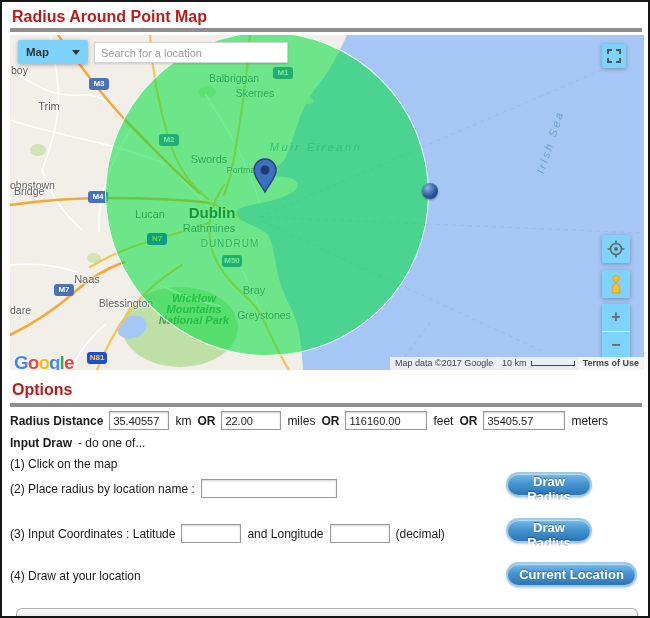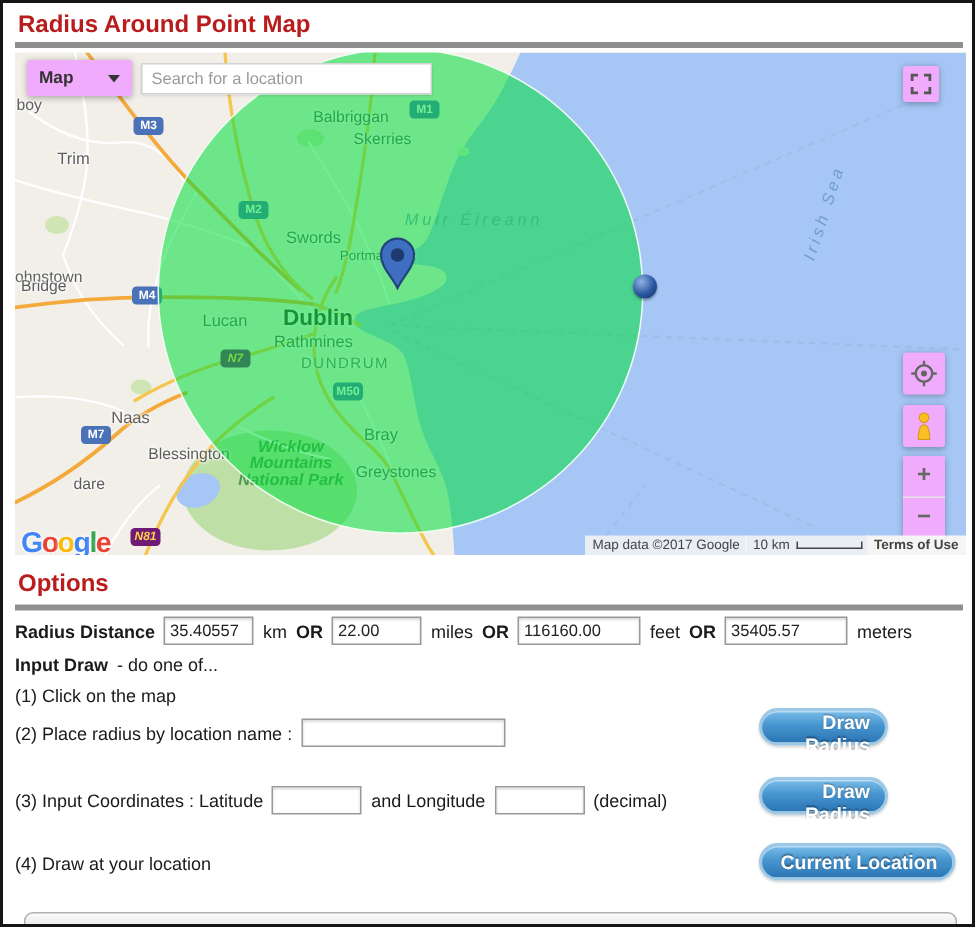--- a/index.html
+++ b/index.html
@@ -18,29 +18,29 @@
   .mlbl.city{font-size:15px;font-weight:bold;color:#383838;}
   .mlbl.med{font-size:11px;}
   .mlbl.small{font-size:9px;}
   .mlbl.tiny{font-size:10px;letter-spacing:1px;color:#747474;}
   .mlbl.park{font-style:italic;color:#4f9a4f;font-size:11px;font-weight:bold;text-shadow:none;}
   .mlbl.water{font-style:italic;color:#6f9fc9;letter-spacing:2.5px;font-size:11px;text-shadow:none;}
   .mlbl.waterrot{transform:translate(-50%,-50%) rotate(-72deg);}
   .mbadge{position:absolute;transform:translate(-50%,-50%);min-width:20px;height:12px;line-height:12px;
           border-radius:3px;font-size:8px;font-weight:bold;text-align:center;padding:0 2px;box-sizing:border-box;}
   .mbadge.m{background:#4a72b8;color:#fff;}
-  .mbadge.n{background:#701a75;color:#ffd24a;font-style:italic;}
+  .mbadge.n{background:#1d4ed8;color:#ffd24a;}
   .radius-circle{position:absolute;border-radius:50%;z-index:3;border:1.5px solid rgba(255,255,255,.9);
                  box-sizing:border-box;}
   .pin{position:absolute;z-index:4;}
   .handle{position:absolute;width:16px;height:16px;border-radius:50%;z-index:4;
           background:radial-gradient(circle at 35% 30%,#8fb4e4,#2b569f 55%,#122f63);
           box-shadow:0 1px 2px rgba(0,0,0,.4);}
   
-  .ctl{position:absolute;background:#f0abfc;box-shadow:0 1px 4px rgba(0,0,0,.3);z-index:5;}
+  .ctl{position:absolute;background:#7dd3fc;box-shadow:0 1px 4px rgba(0,0,0,.3);z-index:5;}
   .maptype{left:8px;top:5px;width:70px;height:24px;border-radius:2px;display:flex;align-items:center;
            justify-content:space-between;padding:0 8px;box-sizing:border-box;font-size:11.5px;font-weight:bold;color:#333;cursor:pointer;}
   .caret{width:0;height:0;border-left:4px solid transparent;border-right:4px solid transparent;border-top:5px solid #333;}
   .searchbox{position:absolute;left:84px;top:7px;width:180px;height:19px;z-index:5;border:1px solid #d2d2d2;
              box-shadow:0 1px 2px rgba(0,0,0,.15);font-family:inherit;font-size:11px;padding:0 6px;color:#333;}
   .searchbox::placeholder{color:#9a9a9a;}
   .sqbtn{display:flex;align-items:center;justify-content:center;border-radius:2px;cursor:pointer;}
   .fullscreen{left:592px;top:9px;width:24px;height:24px;}
   .myloc{left:592px;top:200px;width:28px;height:28px;}
   .pegman{left:592px;top:235px;width:28px;height:28px;}
@@ -56,21 +56,21 @@
   .scalebar{width:44px;height:5px;border:1.5px solid #444;border-top:none;box-sizing:border-box;}
   .attr-terms{right:0;font-weight:bold;background:#f5f5f5;}
 
   
   .row{position:absolute;left:8px;display:flex;align-items:center;gap:6px;font-size:12px;color:#1a1a1a;}
   .tin{height:17px;border:1px solid #999;box-shadow:inset 0 1px 2px rgba(0,0,0,.18);font-size:11px;
        padding:0 3px;font-family:inherit;box-sizing:content-box;color:#222;}
   .pill{position:absolute;height:25px;border-radius:13px;border:2px solid #9dc8e6;color:#fff;font-weight:bold;
         font-size:13px;font-family:inherit;cursor:pointer;text-shadow:0 -1px 1px rgba(0,0,0,.35);
         background:linear-gradient(180deg,#79bde9 0%,#4795cf 45%,#2b76b5 100%);
-        box-shadow:inset 0 1px 0 rgba(255,255,255,.5),0 1px 2px rgba(0,0,0,.2);padding:0 10px;text-align:right;}
+        box-shadow:inset 0 1px 0 rgba(255,255,255,.5),0 1px 2px rgba(0,0,0,.2);padding:0 10px;}
   .botbar{position:absolute;left:14px;top:606px;width:620px;height:14px;border:1px solid #b0b0b0;border-bottom:none;
           border-radius:6px 6px 0 0;background:linear-gradient(#fafafa,#e0e0e0);}
 </style>
 </head>
 <body>
 
 <div class="page">
 
   <div class="sec-title" style="top:6px">Radius Around Point Map</div>
   <div class="rule" style="top:26px"></div>
@@ -132,21 +132,21 @@
     </svg>
 
     <div class="map-labels">
         <span class="mlbl edge" style="left: 1px; top: 35px;">boy</span>
         <span class="mlbl med" style="left: 39px; top: 71px;">Trim</span>
         <span class="mlbl edge" style="left: 0px; top: 150px;">ohnstown</span>
         <span class="mlbl edge" style="left: 4px; top: 156px;">Bridge</span>
         <span class="mlbl med" style="left: 140px; top: 179px;">Lucan</span>
         <span class="mlbl med" style="left: 77px; top: 244px;">Naas</span>
         <span class="mlbl " style="left: 116px; top: 268px;">Blessington</span>
-        <span class="mlbl edge" style="left: 0px; top: 288px; margin-left: 39px;">dare</span>
+        <span class="mlbl edge" style="left: 0px; top: 275px;">dare</span>
         <span class="mlbl " style="left: 224px; top: 43px;">Balbriggan</span>
         <span class="mlbl " style="left: 245px; top: 58px;">Skerries</span>
         <span class="mlbl med" style="left: 199px; top: 124px;">Swords</span>
         <span class="mlbl small" style="left: 242px; top: 135px;">Portmarnock</span>
         <span class="mlbl city" style="left: 202px; top: 177px;">Dublin</span>
         <span class="mlbl med" style="left: 199px; top: 193px;">Rathmines</span>
         <span class="mlbl tiny" style="left: 220px; top: 208px;">DUNDRUM</span>
         <span class="mlbl med" style="left: 244px; top: 255px;">Bray</span>
         <span class="mlbl " style="left: 254px; top: 280px;">Greystones</span>
         <span class="mlbl park" style="left: 184px; top: 263px;">Wicklow</span>

